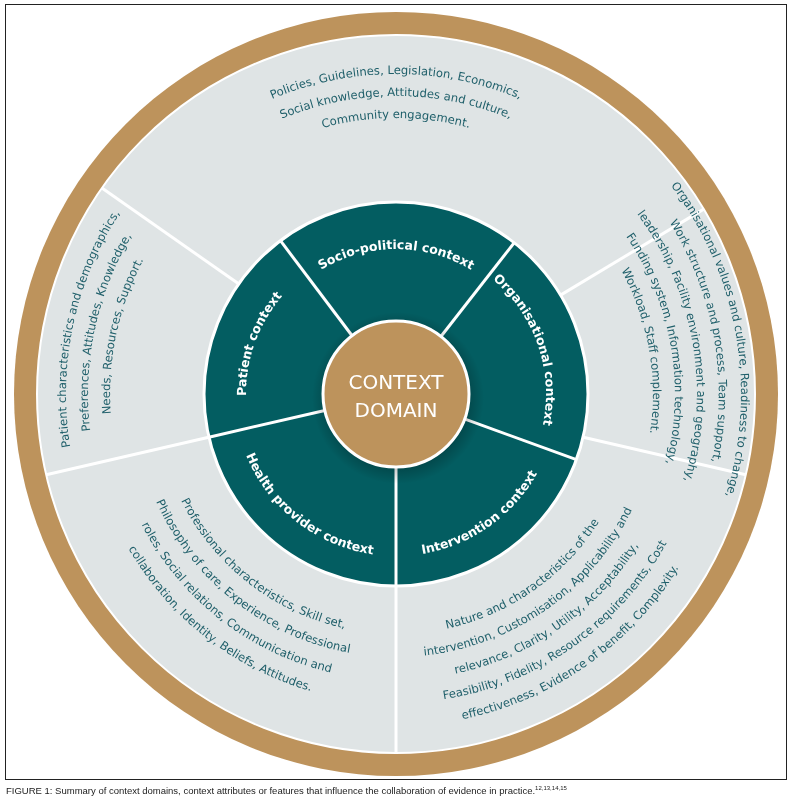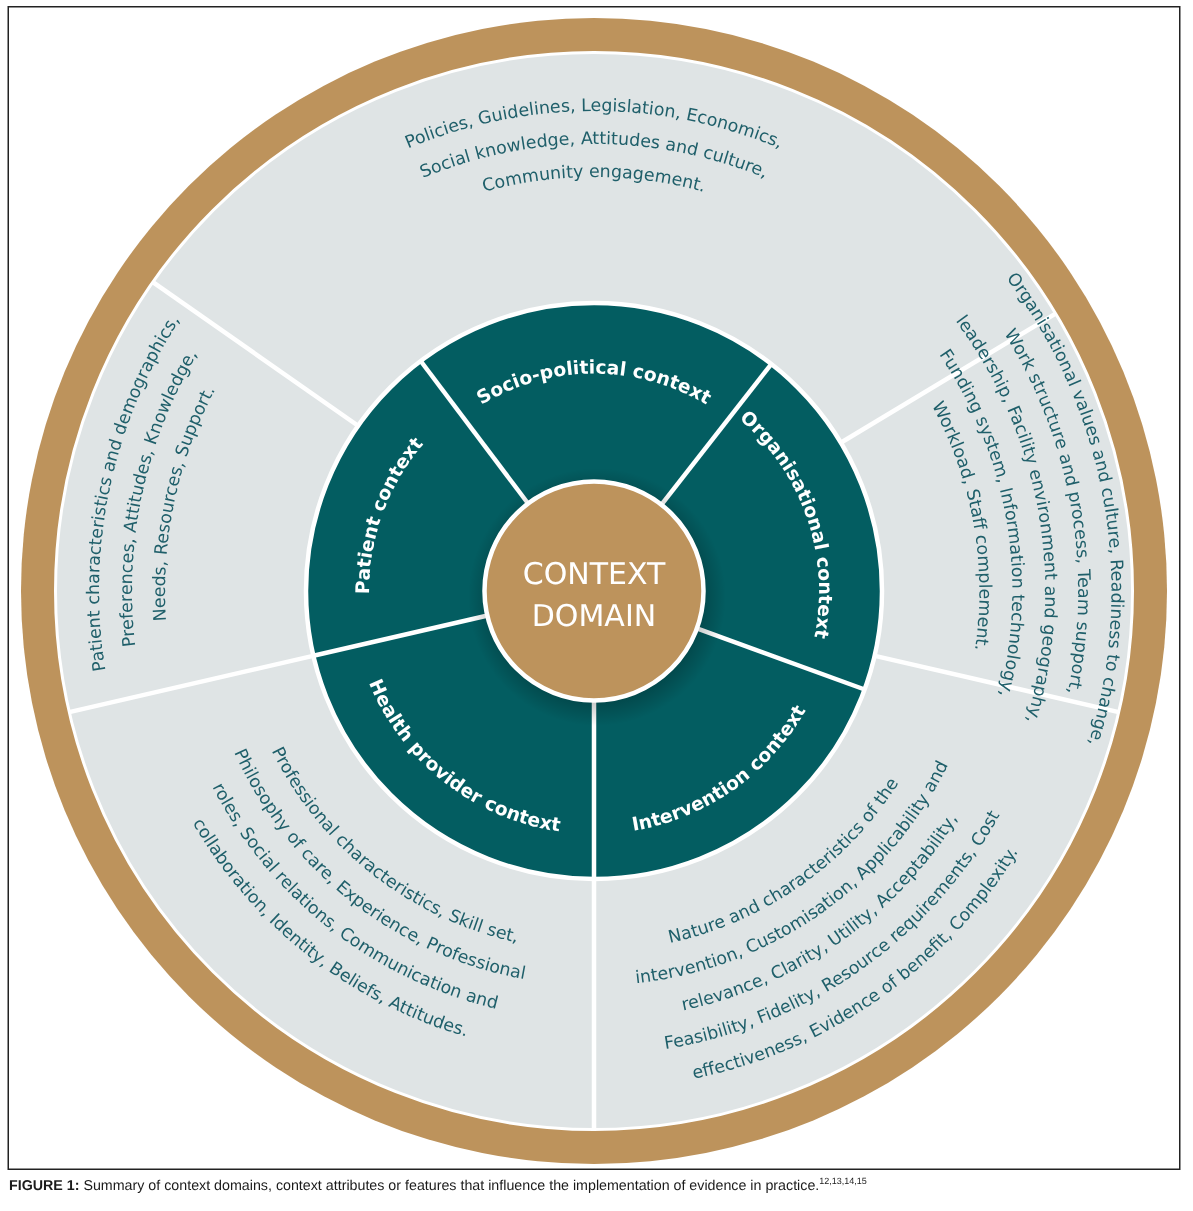--- a/index.html
+++ b/index.html
@@ -1,20 +1,20 @@
 <!DOCTYPE html>
 <html><head>
 <meta charset="utf-8">
 <style>
   html, body { margin: 0; padding: 0; background: #ffffff; }
   body { width: 795px; height: 807px; position: relative; overflow: hidden; font-family: "DejaVu Sans", sans-serif; }
   #frame { position: absolute; left: 5px; top: 4px; width: 782px; height: 776px; border: 1.5px solid #222; box-sizing: border-box; }
   #wheel { position: absolute; left: 0; top: 0; width: 795px; height: 795px; }
   #caption { position: absolute; left: 6px; top: 785px; font-family: "Liberation Sans", sans-serif; font-size: 9.5px; color: #1b1b1b; white-space: nowrap; }
-  #caption b { font-weight: bold; }
+  #caption b { font-weight: normal; }
   #caption sup { font-size: 6px; }
   .attr-text { font-family: "DejaVu Sans", sans-serif; font-size: 11.6px; fill: #1f5f6a; }
   .domain-text { font-family: "DejaVu Sans", sans-serif; font-size: 12.5px; font-weight: bold; fill: #ffffff; }
   .center-text { font-family: "DejaVu Sans", sans-serif; font-size: 20px; fill: #ffffff; }
 </style>
 </head>
 <body>
 
 <div id="frame"></div>
 
@@ -95,13 +95,13 @@
       <text class="domain-text"><textPath href="#dom-arc-2" startOffset="50%" text-anchor="middle">Intervention context</textPath></text>
       <text class="domain-text"><textPath href="#dom-arc-3" startOffset="50%" text-anchor="middle">Health provider context</textPath></text>
       <text class="domain-text"><textPath href="#dom-arc-4" startOffset="50%" text-anchor="middle">Patient context</textPath></text>
     </g>
   <circle cx="398" cy="398" r="86" fill="url(#shadowGrad)"></circle>
   <circle id="center-circle" cx="396" cy="394" r="73" stroke="#ffffff" stroke-width="3" fill="#bd935c"></circle>
   <text class="center-text" x="396" y="389" text-anchor="middle">CONTEXT</text>
   <text class="center-text" x="396" y="417" text-anchor="middle">DOMAIN</text>
 </svg>
 
-<div id="caption"><b>FIGURE 1:</b><span> Summary of context domains, context attributes or features that influence the implementation of evidence in practice.</span><sup>12,13,14,15</sup></div>
+<div id="caption"><b>FIGURE 1:</b><span> Summary of context domains, context attributes or features that influence the collaboration of evidence in practice.</span><sup>12,13,14,15</sup></div>
 
 </body></html>

